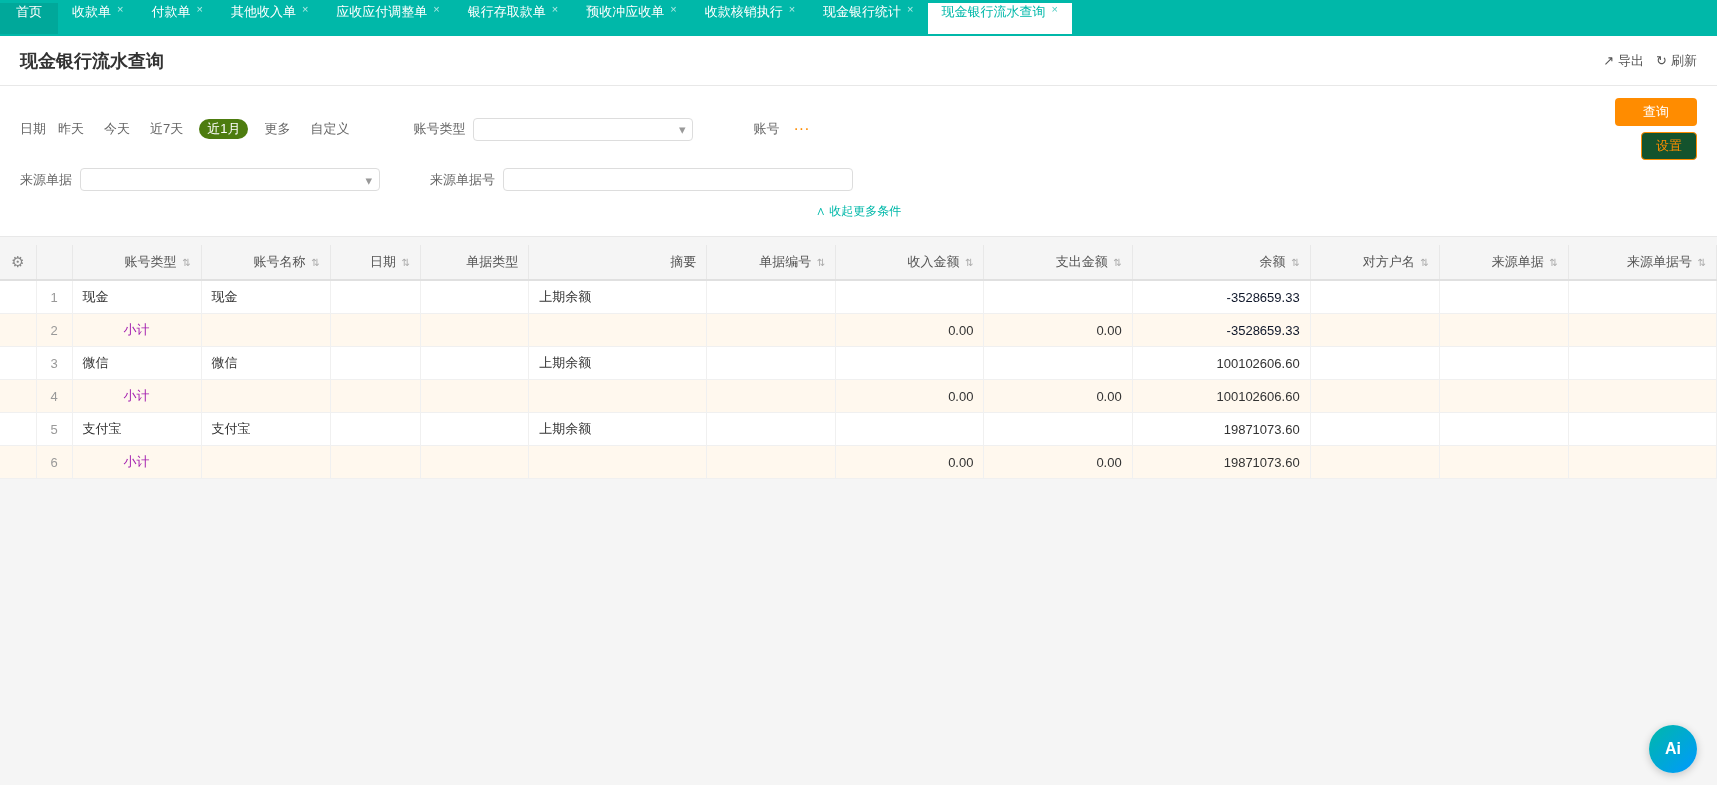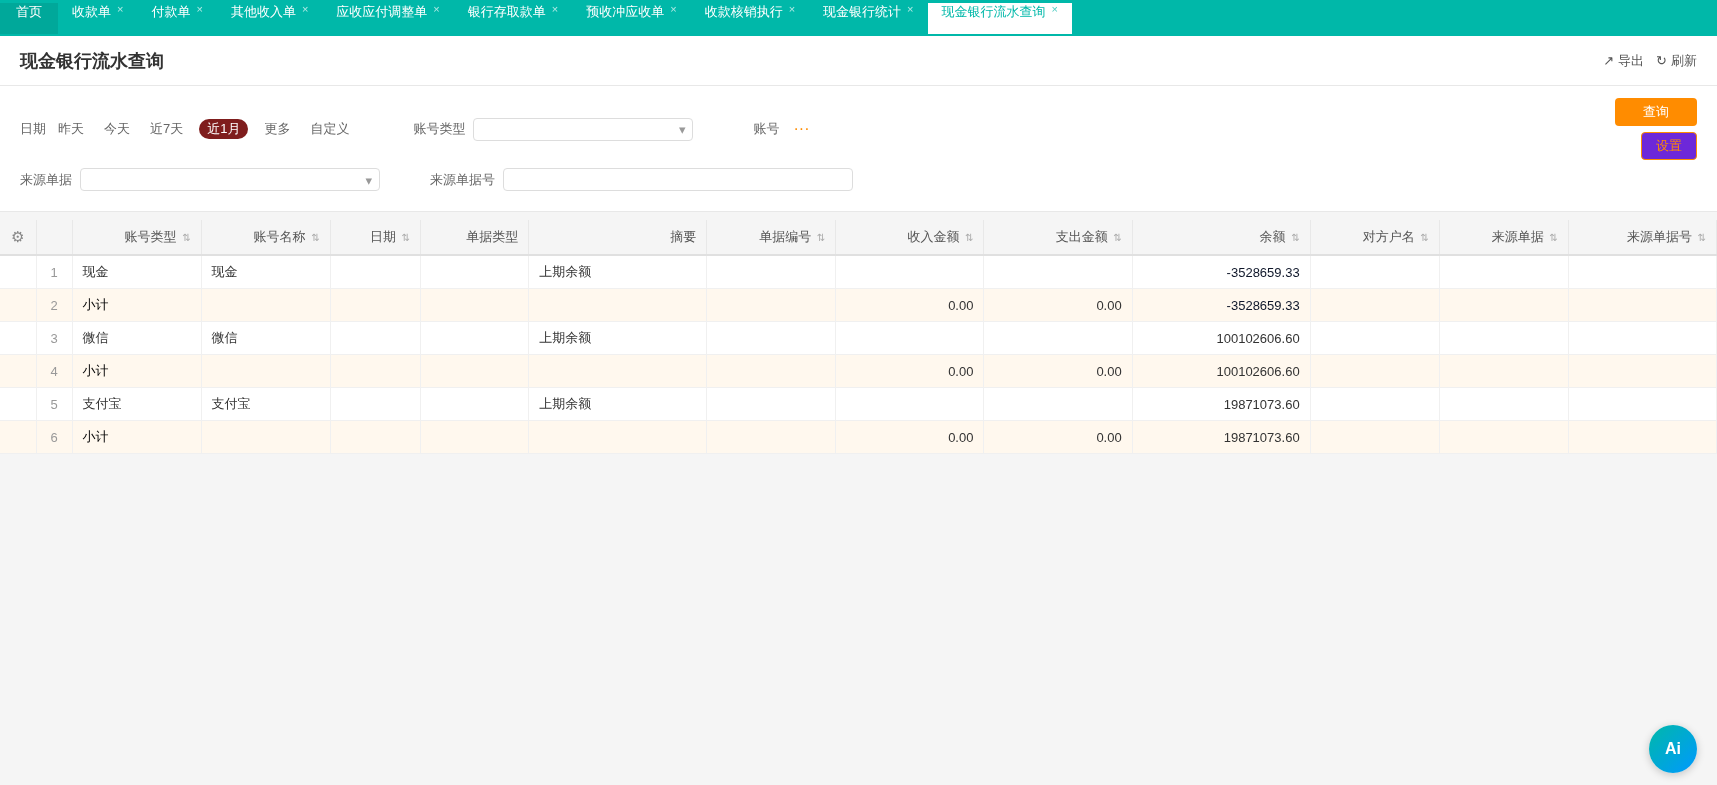--- a/index.html
+++ b/index.html
@@ -98,21 +98,21 @@
       align-items: center;
       gap: 12px;
     }
     .date-btn {
       color: #666;
       cursor: pointer;
       font-size: 13px;
       padding: 1px 4px;
     }
     .date-btn.active {
-      background: #7f1d1d;
+      background: #4d7c0f;
       color: #fff;
       border-radius: 10px;
       padding: 1px 8px;
     }
     .date-range {
       color: #888;
       font-size: 12px;
       margin-left: 4px;
     }
     .filter-select {
@@ -156,21 +156,21 @@
     .query-btn {
       background: #ff8c00;
       color: #fff;
       border: none;
       border-radius: 4px;
       padding: 5px 28px;
       cursor: pointer;
       font-size: 13px;
     }
     .setting-btn {
-      background: #6d28d9;
+      background: #14532d;
       color: #ff8c00;
       border: 1px solid #ff8c00;
       border-radius: 4px;
       padding: 4px 14px;
       cursor: pointer;
       font-size: 13px;
     }
     .collapse-bar {
       text-align: center;
       padding: 4px 0;
@@ -224,21 +224,22 @@
       text-align: right;
     }
     tbody td.negative {
       color: #0f172a;
     }
     .row-num {
       color: #999;
       text-align: center;
     }
     .subtotal-label {
-      color: #000000;
+      color: #a21caf;
+      text-align: center;
     }
     .gear-icon { font-size: 15px; color: #888; cursor: pointer; }
     th.gear-col { width: 36px; text-align: center; }
 
     
     .ai-badge {
       position: fixed;
       right: 20px;
       bottom: 12px;
       background: linear-gradient(135deg, #00b8a9, #0099ff);
@@ -358,20 +359,24 @@
           <option value=""></option>
         </select>
       </div>
     </div>
     <div class="filter-item" style="margin-left:30px;">
       <span class="filter-label">来源单据号</span>
       <input class="filter-input" type="text" style="width: 350px;">
     </div>
   </div>
 
+  <div class="collapse-bar">
+    <span>∧</span>
+    <span>收起更多条件</span>
+  </div>
 </div>
 
 <div class="table-container">
   <table>
     <thead>
       <tr>
         <th class="gear-col">
           <span class="gear-icon">⚙</span>
         </th>
         <th style="width:36px;"></th>

